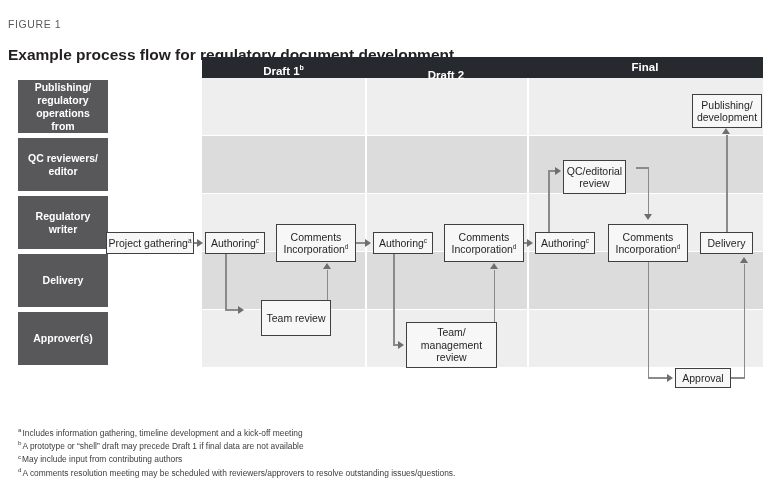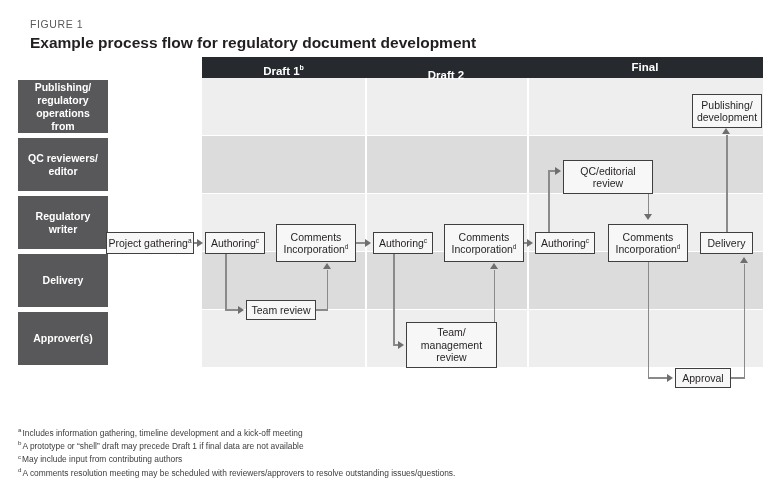--- a/index.html
+++ b/index.html
@@ -12,37 +12,37 @@
     height: 487px;
     position: relative;
     font-family: "Liberation Sans", sans-serif;
     color: #231f20;
     overflow: hidden;
   }
 
   
   #figure-header {
     position: absolute;
-    left: 30px;
+    left: 8px;
     top: 18px;
     width: 740px;
   }
   #figure-label {
     font-size: 10.5px;
     letter-spacing: 0.6px;
     color: #58595b;
     text-transform: uppercase;
     line-height: 13px;
   }
   #figure-title {
     font-size: 15.5px;
     font-weight: bold;
     color: #231f20;
     line-height: 20px;
-    margin-top: 2px;
+    margin-top: 14px;
   }
 
   
   #chart {
     position: absolute;
     left: 0px;
     top: 57px;
     width: 780px;
     height: 362px;
   }
@@ -286,21 +286,21 @@
       <div class="node" style="left: 106px; top: 175px; width: 88px; height: 22px;">
         <div>
           <div><span>Project gathering</span><sup>a</sup></div>
         </div>
       </div>
       <div class="node" style="left: 205px; top: 175px; width: 60px; height: 22px;">
         <div>
           <div><span>Authoring</span><sup>c</sup></div>
         </div>
       </div>
-      <div class="node" style="left: 246px; top: 243px; width: 70px; height: 20px;">
+      <div class="node" style="left: 261px; top: 243px; width: 70px; height: 36px;">
         <div>
           <div><span>Team review</span></div>
         </div>
       </div>
       <div class="node" style="left: 276px; top: 167px; width: 80px; height: 38px;">
         <div>
           <div><span>Comments</span></div>
           <div><span>Incorporation</span><sup>d</sup></div>
         </div>
       </div>
@@ -320,21 +320,21 @@
         <div>
           <div><span>Comments</span></div>
           <div><span>Incorporation</span><sup>d</sup></div>
         </div>
       </div>
       <div class="node" style="left: 535px; top: 175px; width: 60px; height: 22px;">
         <div>
           <div><span>Authoring</span><sup>c</sup></div>
         </div>
       </div>
-      <div class="node" style="left: 563px; top: 103px; width: 90px; height: 34px;">
+      <div class="node" style="left: 563px; top: 103px; width: 63px; height: 34px;">
         <div>
           <div><span>QC/editorial</span></div>
           <div><span>review</span></div>
         </div>
       </div>
       <div class="node" style="left: 608px; top: 167px; width: 80px; height: 38px;">
         <div>
           <div><span>Comments</span></div>
           <div><span>Incorporation</span><sup>d</sup></div>
         </div>

